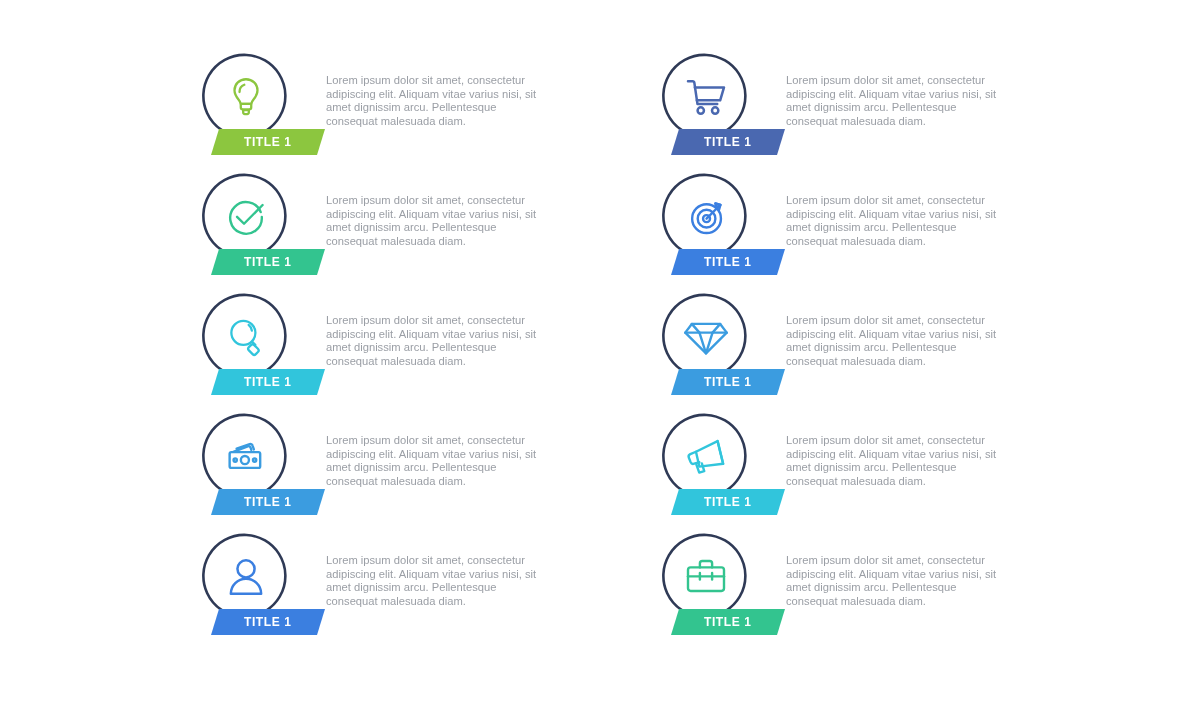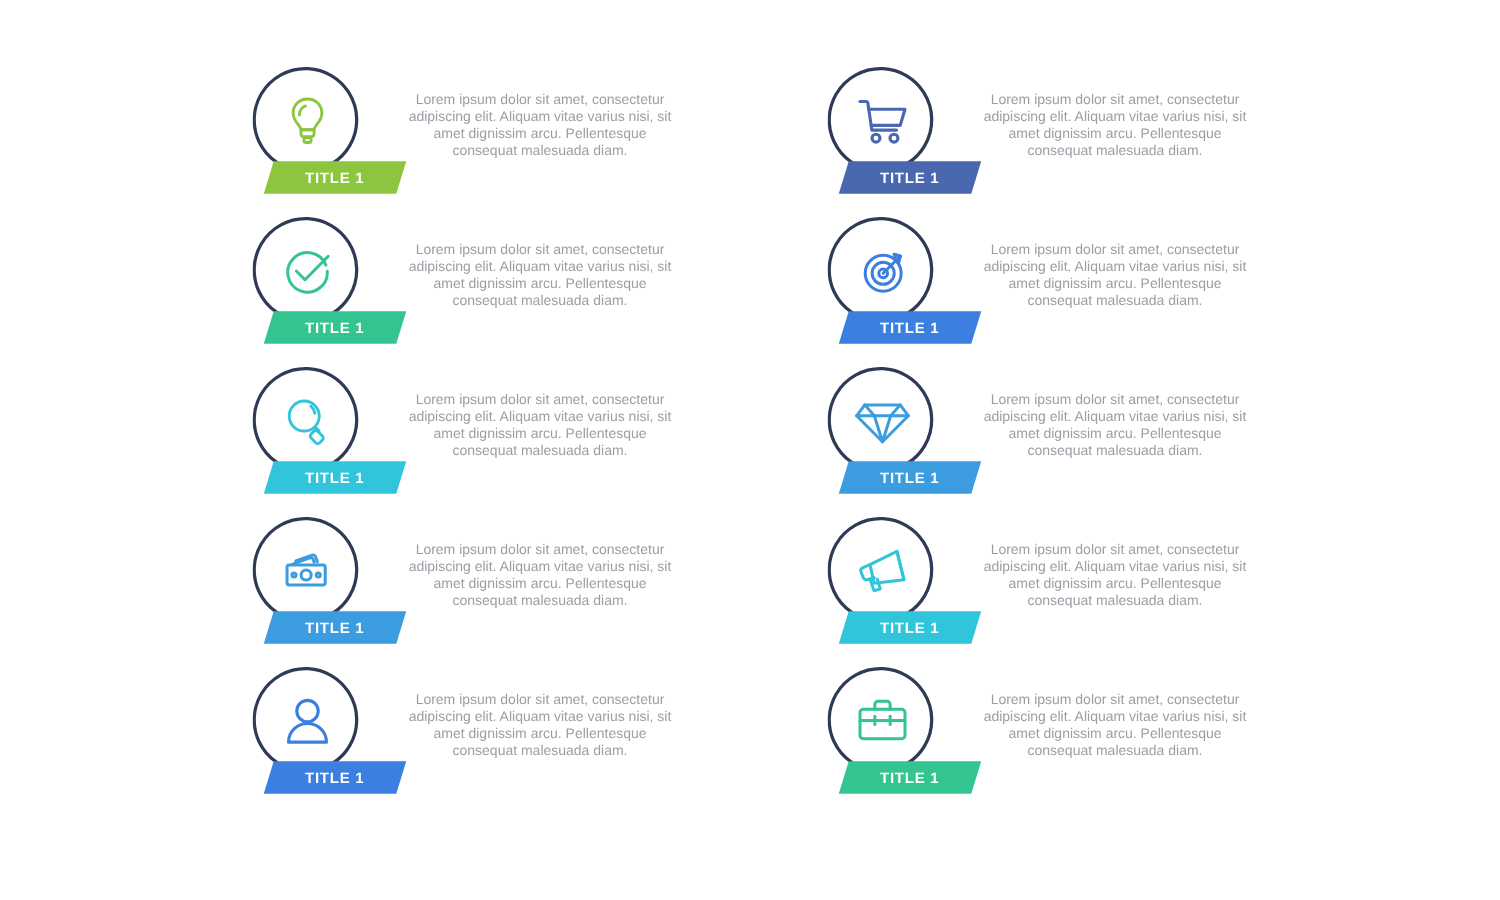--- a/index.html
+++ b/index.html
@@ -88,21 +88,21 @@
   
   .copy {
     position: absolute;
     left: 130px;
     top: 26px;
     width: 212px;
     color: #9a9ea5;
     font-size: 11.2px;
     line-height: 13.6px;
     font-family: "Liberation Sans", sans-serif;
-    text-align: center;
+    text-align: left;
   }
 </style>
 </head>
 <body>
 
 <div id="board">
     <div class="column left">
       <div class="item">
         <div class="badge">
           <div class="ring">

